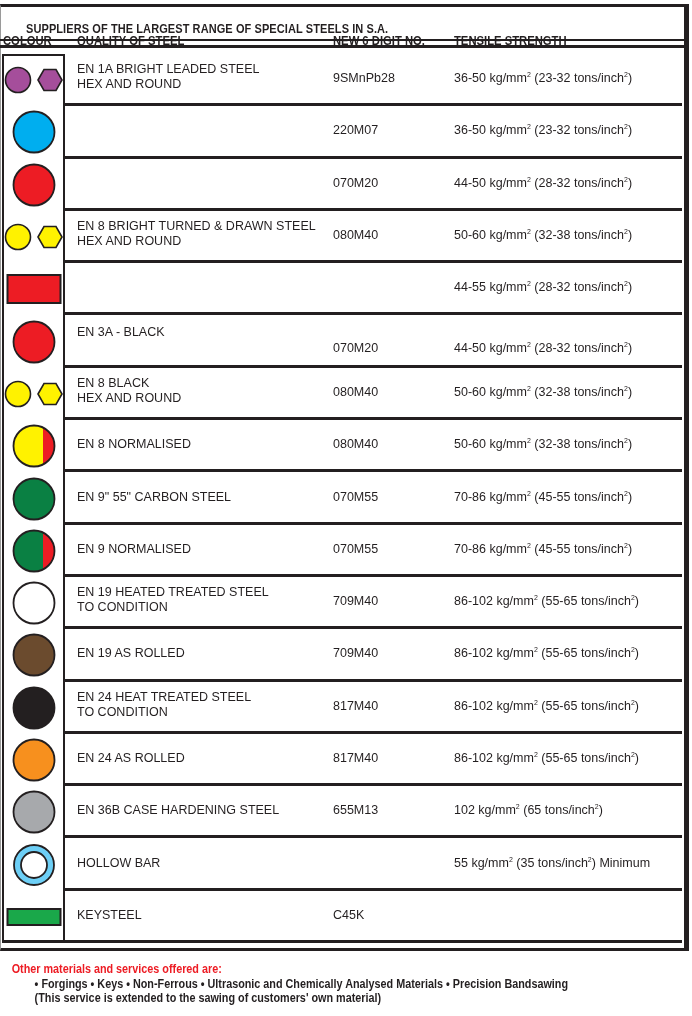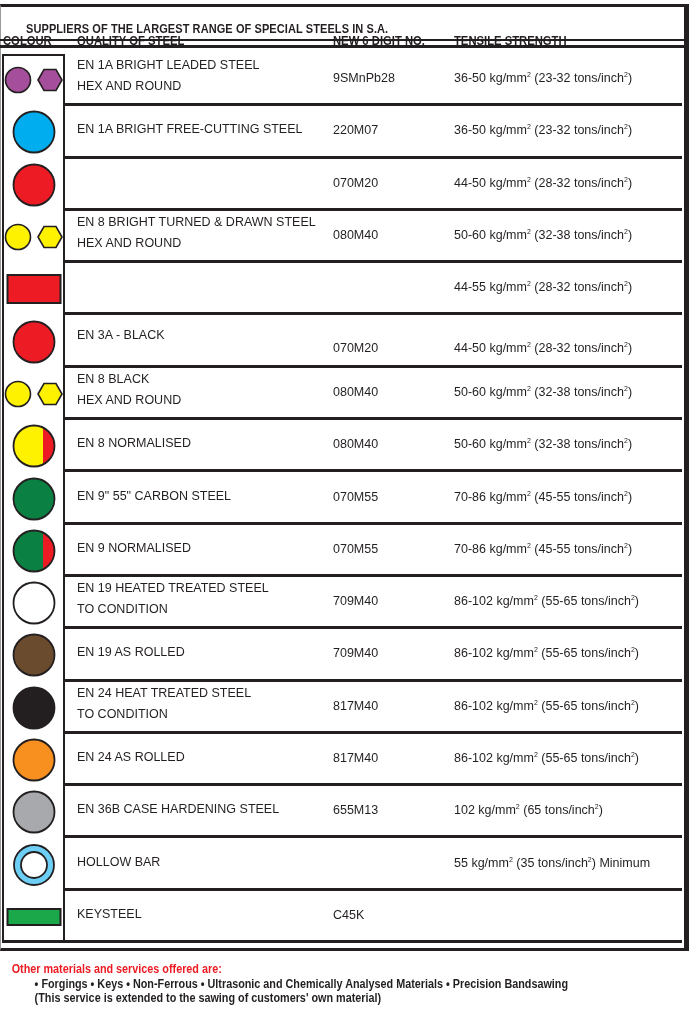--- a/index.html
+++ b/index.html
@@ -49,21 +49,21 @@
       content: ""; position: absolute; left: 64px; right: 2px; bottom: 0;
       height: 3px; background: #231f20;
     }
     .row:last-child::after { left: 2px; }
     .swatch {
       position: absolute; left: 4px; top: 0; width: 60px; height: 100%;
       display: flex; align-items: center; justify-content: center;
     }
     .swatch svg { display: block; }
     .quality {
-      position: absolute; left: 77px; font-size: 12.5px; line-height: 21px;
+      position: absolute; left: 77px; font-size: 12.5px; line-height: 15px;
       white-space: pre-line; color: #231f20;
     }
     .digit {
       position: absolute; left: 333px; font-size: 12.5px; color: #231f20;
     }
     .tensile {
       position: absolute; left: 454px; font-size: 12.5px; color: #231f20; white-space: nowrap;
     }
     .tensile sup { font-size: 7px; vertical-align: 5px; }
     .mid { top: 50%; transform: translateY(-62%); }
@@ -113,21 +113,20 @@
     <div class="digit mid">9SMnPb28</div>
     <div class="tensile mid">36-50 kg/mm<sup>2</sup> (23-32 tons/inch<sup>2</sup>)</div>
   </div>
 
   <div class="row">
     <div class="swatch">
       <svg width="44" height="44" viewBox="0 0 44 44">
           <circle cx="22" cy="22" r="20.5" fill="#00aeef" stroke="#231f20" stroke-width="1.8"></circle>
         </svg>
     </div>
-    <div class="quality mid">EN 1A BRIGHT FREE-CUTTING STEEL</div>
     <div class="digit mid">220M07</div>
     <div class="tensile mid">36-50 kg/mm<sup>2</sup> (23-32 tons/inch<sup>2</sup>)</div>
   </div>
 
   <div class="row">
     <div class="swatch">
       <svg width="44" height="44" viewBox="0 0 44 44">
           <circle cx="22" cy="22" r="20.5" fill="#ed1c24" stroke="#231f20" stroke-width="1.8"></circle>
         </svg>
     </div>

